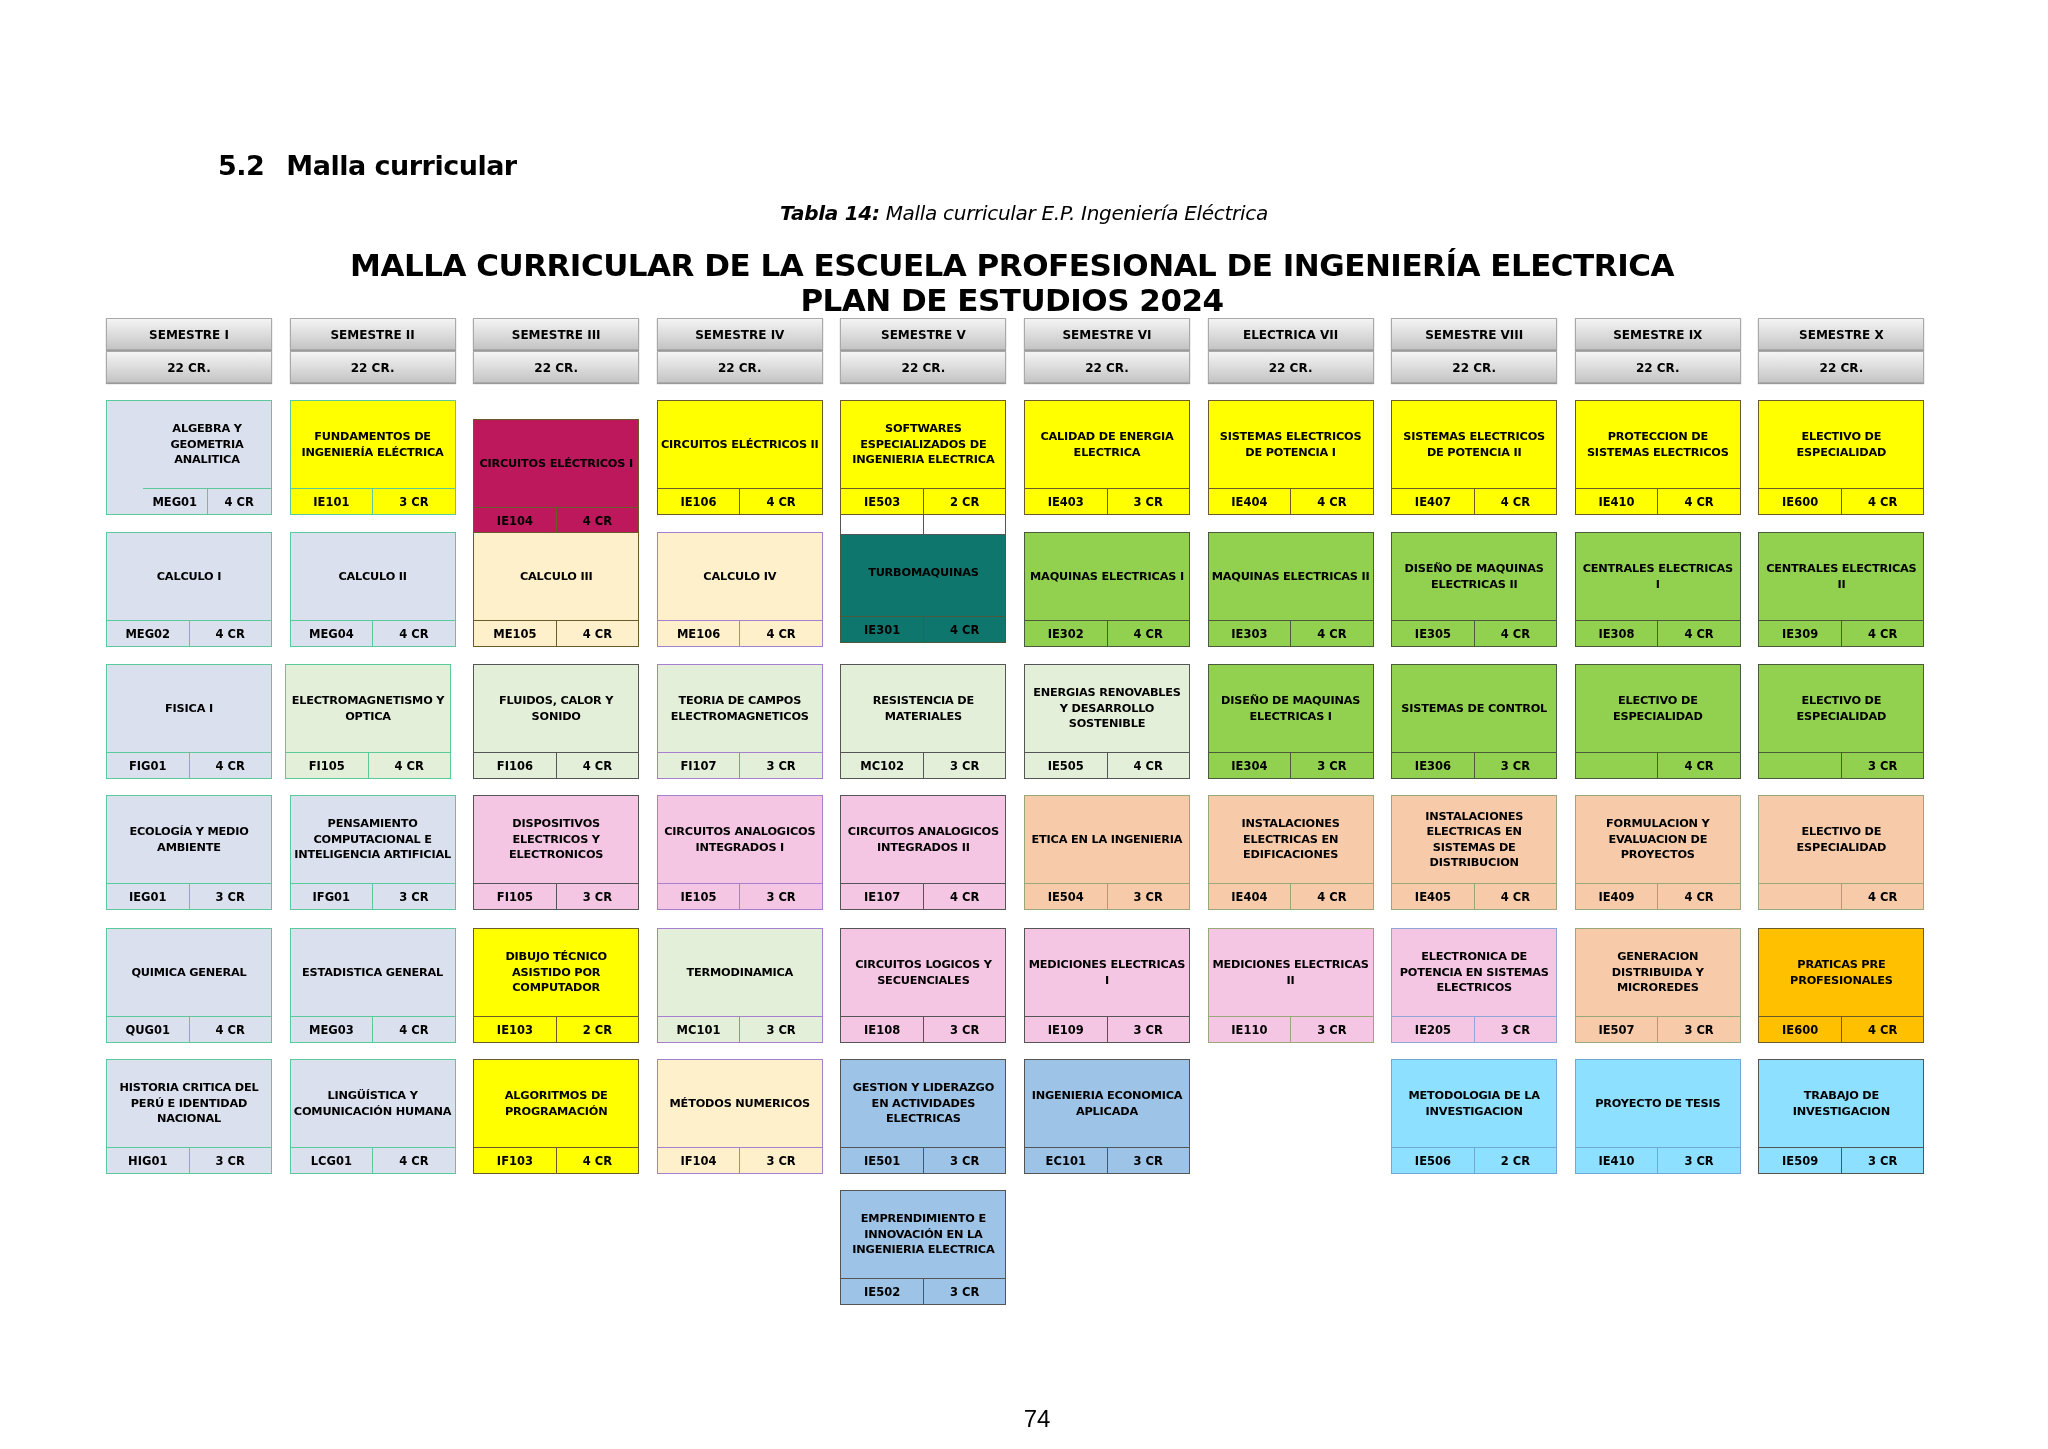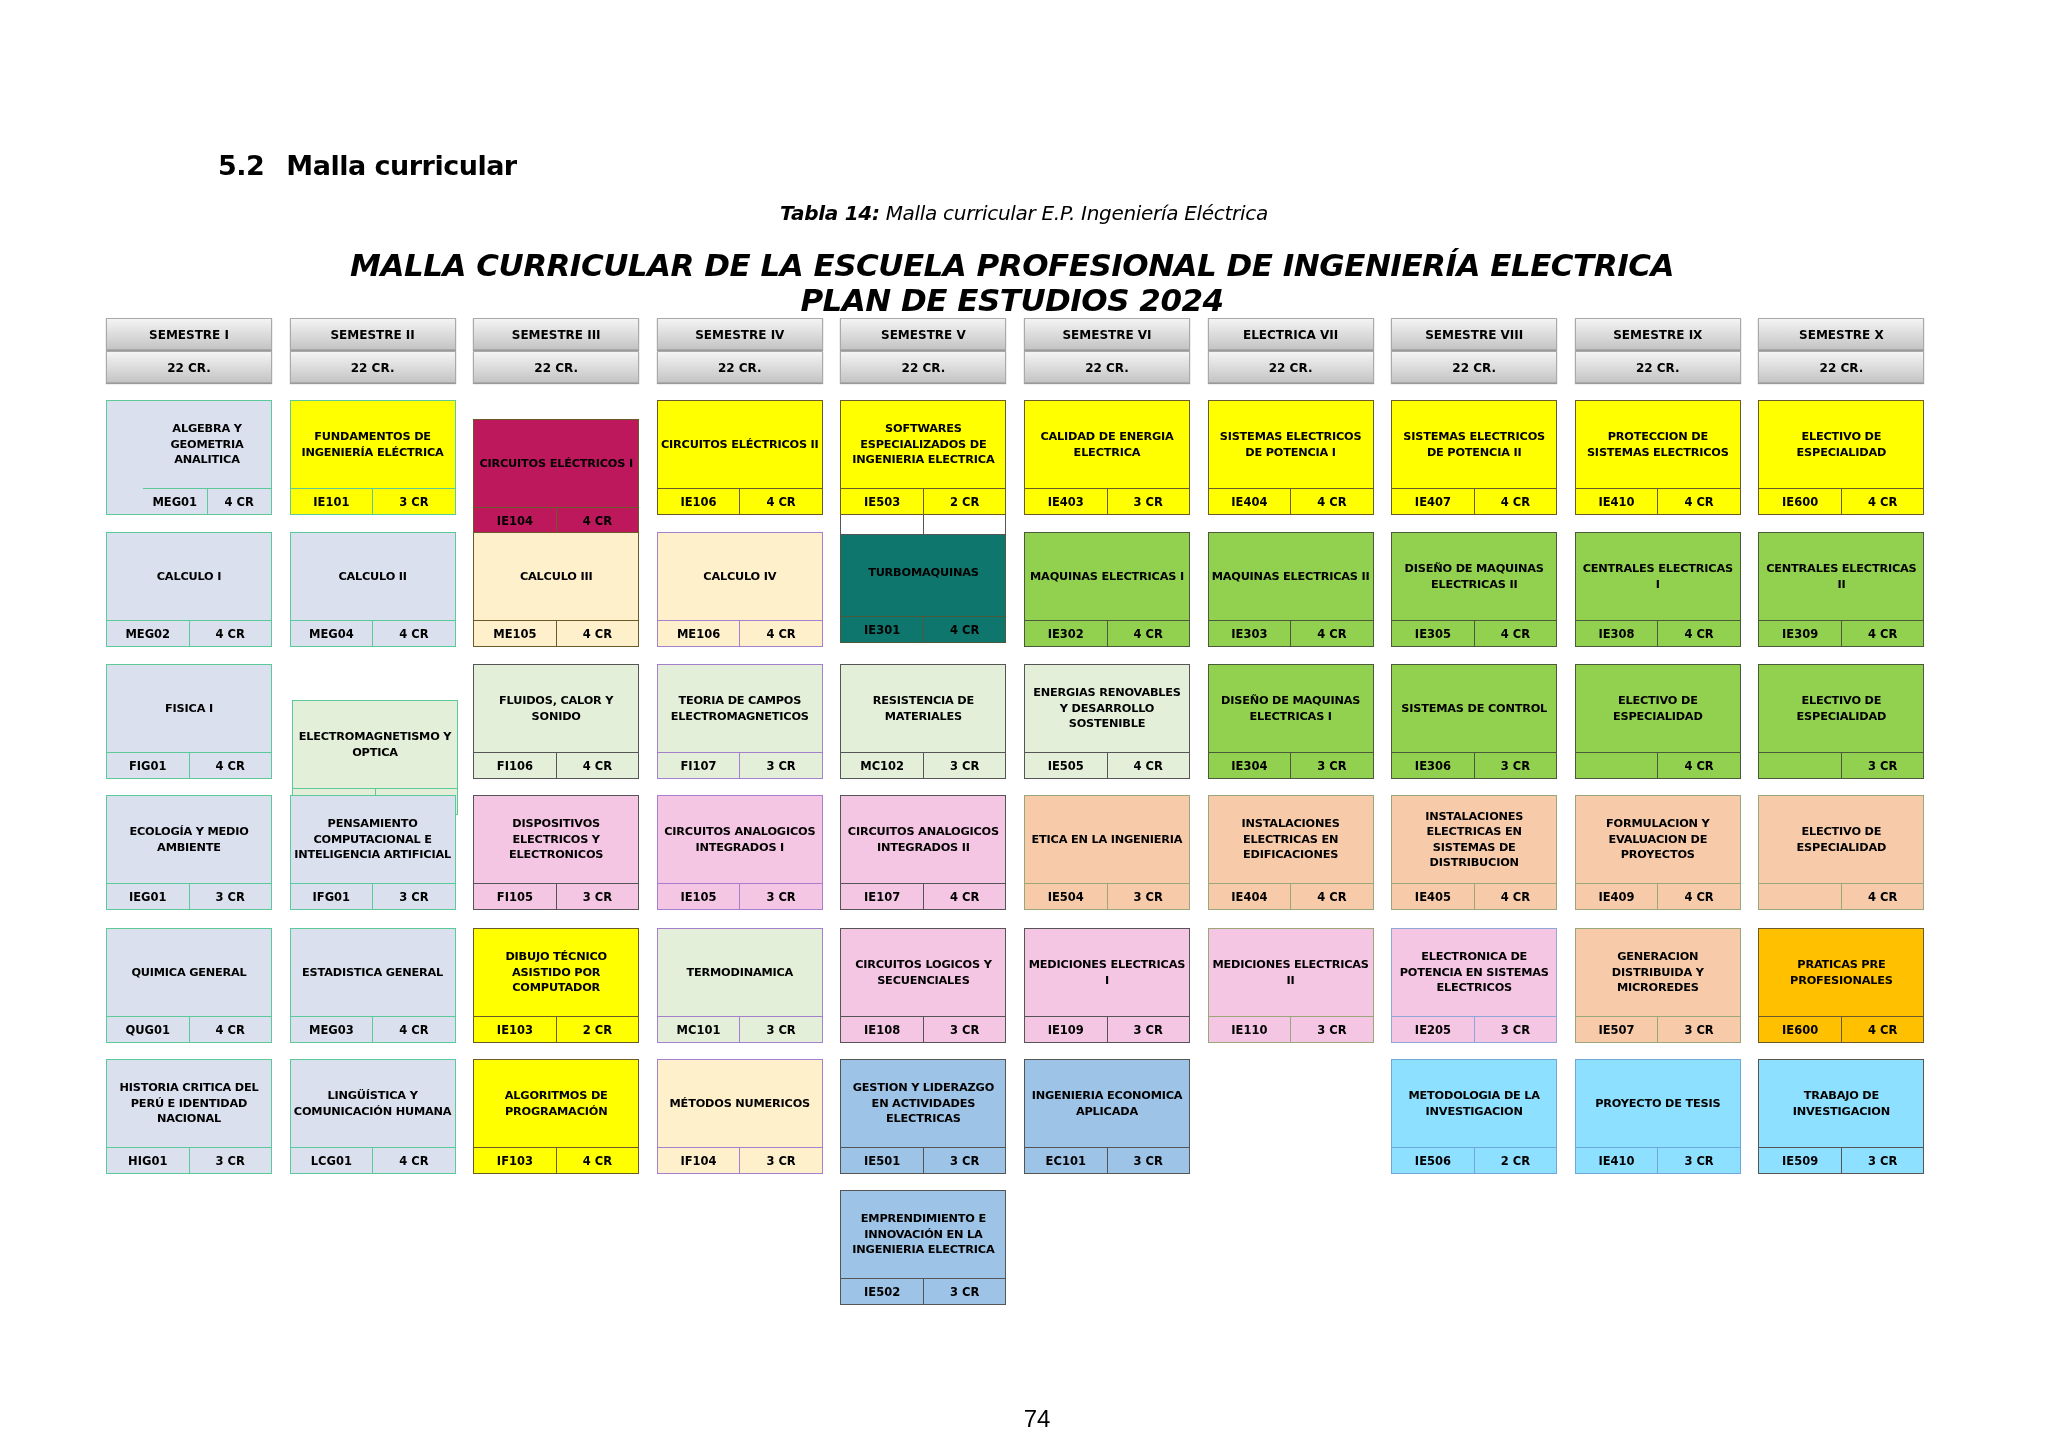--- a/index.html
+++ b/index.html
@@ -1,21 +1,21 @@
 <!DOCTYPE html>
 <html><head>
 <meta charset="utf-8">
 <style>
   html, body { margin:0; padding:0; background:#ffffff; }
   body { width:2048px; height:1449px; position:relative; overflow:hidden; font-family:"DejaVu Sans", sans-serif; color:#000; }
   .heading { position:absolute; left:218px; top:150px; font-size:27px; font-weight:bold; letter-spacing:-0.5px; font-family:"DejaVu Sans", sans-serif; }
   .heading .num { margin-right:22px; }
   .caption { position:absolute; left:0; width:2048px; top:201px; text-align:center; font-size:20px; font-style:italic; font-family:"DejaVu Sans", sans-serif; letter-spacing:-0.3px; }
   .caption .lead { font-weight:bold; }
-  .title { position:absolute; left:0; width:2024px; text-align:center; font-weight:bold; font-size:31px; letter-spacing:-0.5px; font-family:"DejaVu Sans", sans-serif; line-height:34px;font-style:italic; }
+  .title { position:absolute; left:0; width:2024px; text-align:center; font-weight:bold; font-size:31px; letter-spacing:-0.5px; font-family:"DejaVu Sans", sans-serif; line-height:34px; }
   .title.l1 { top:248px; }
   .title.l2 { top:283px; }
   .sem { position:absolute; top:318px; width:166px; height:66px; }
   .sem .sname, .sem .scr { height:32px; line-height:32px; text-align:center; font-size:12px; font-weight:bold; border:1px solid #a9a9a9; box-sizing:border-box; background:linear-gradient(#f4f4f4, #d3d3d3 70%, #c4c4c4); box-shadow:0 1px 1px #9a9a9a; }
   .sem .scr { margin-top:1px; }
   .card { position:absolute; width:166px; height:115px; box-sizing:border-box; border:1.5px solid #555; display:flex; flex-direction:column; }
   .card .cname { flex:1; display:flex; align-items:center; justify-content:center; text-align:center; font-size:11.3px; font-weight:bold; line-height:15.5px; padding:0 3px; letter-spacing:-0.2px; }
   .card .cfoot { height:25px; display:flex; border-top:1.5px solid #555; }
   .card .ccode, .card .ccr { flex:1; display:flex; align-items:center; justify-content:center; font-size:11.5px; font-weight:bold; }
   .card .ccode { border-right:1.5px solid #555; }
@@ -221,21 +221,21 @@
         <div class="ccr">4 CR</div>
       </div>
     </div>
     <div class="card" style="left: 106px; top: 664px; background: rgb(218, 224, 238); border-color: rgb(92, 201, 154);">
       <div class="cname">FISICA I</div>
       <div class="cfoot" style="border-top-color:#5cc99a">
         <div class="ccode" style="border-right-color:#5cc99a">FIG01</div>
         <div class="ccr">4 CR</div>
       </div>
     </div>
-    <div class="card" style="left: 292px; top: 664px; background: rgb(227, 239, 217); border-color: rgb(92, 201, 154); margin-top: 36px;">
+    <div class="card" style="left: 285px; top: 664px; background: rgb(227, 239, 217); border-color: rgb(92, 201, 154);">
       <div class="cname">ELECTROMAGNETISMO Y OPTICA</div>
       <div class="cfoot" style="border-top-color:#5cc99a">
         <div class="ccode" style="border-right-color:#5cc99a">FI105</div>
         <div class="ccr">4 CR</div>
       </div>
     </div>
     <div class="card" style="left: 473.2px; top: 664px; background: rgb(227, 239, 217); border-color: rgb(85, 85, 85);">
       <div class="cname">FLUIDOS, CALOR Y SONIDO</div>
       <div class="cfoot" style="border-top-color:#555555">
         <div class="ccode" style="border-right-color:#555555">FI106</div>

